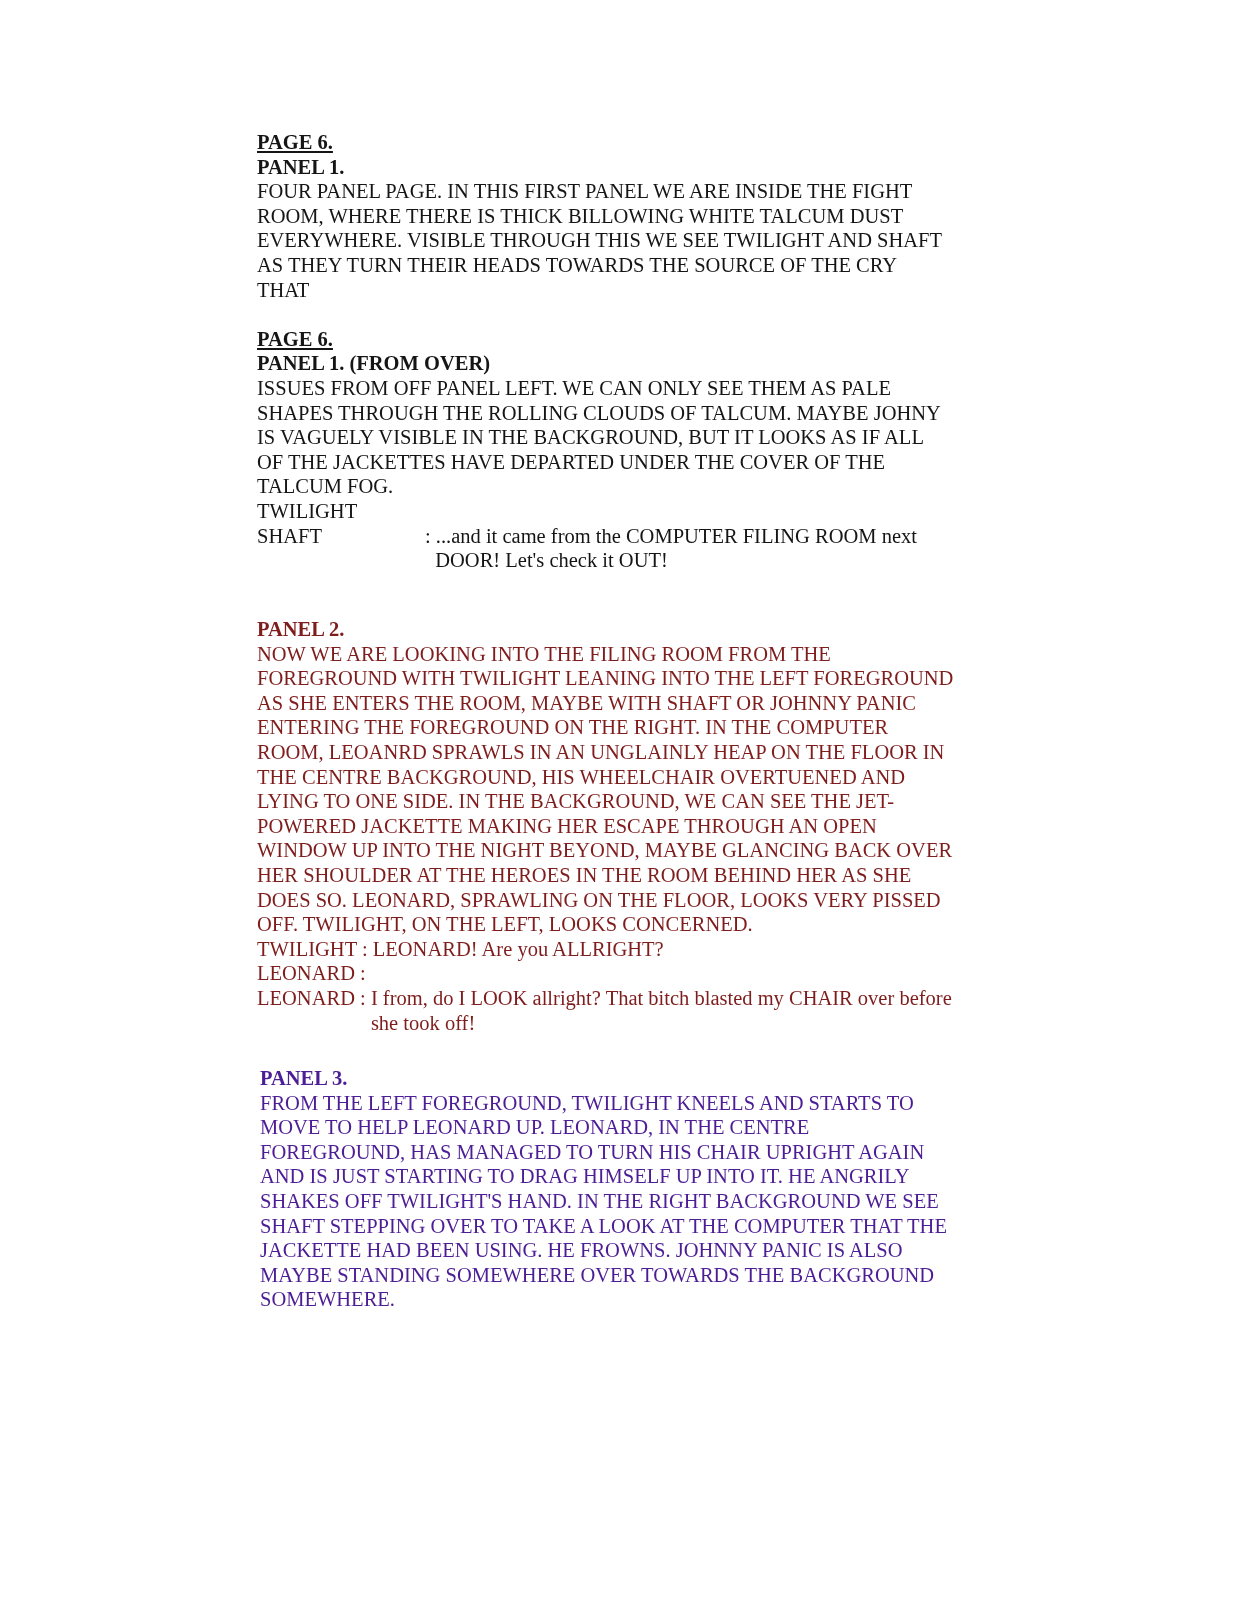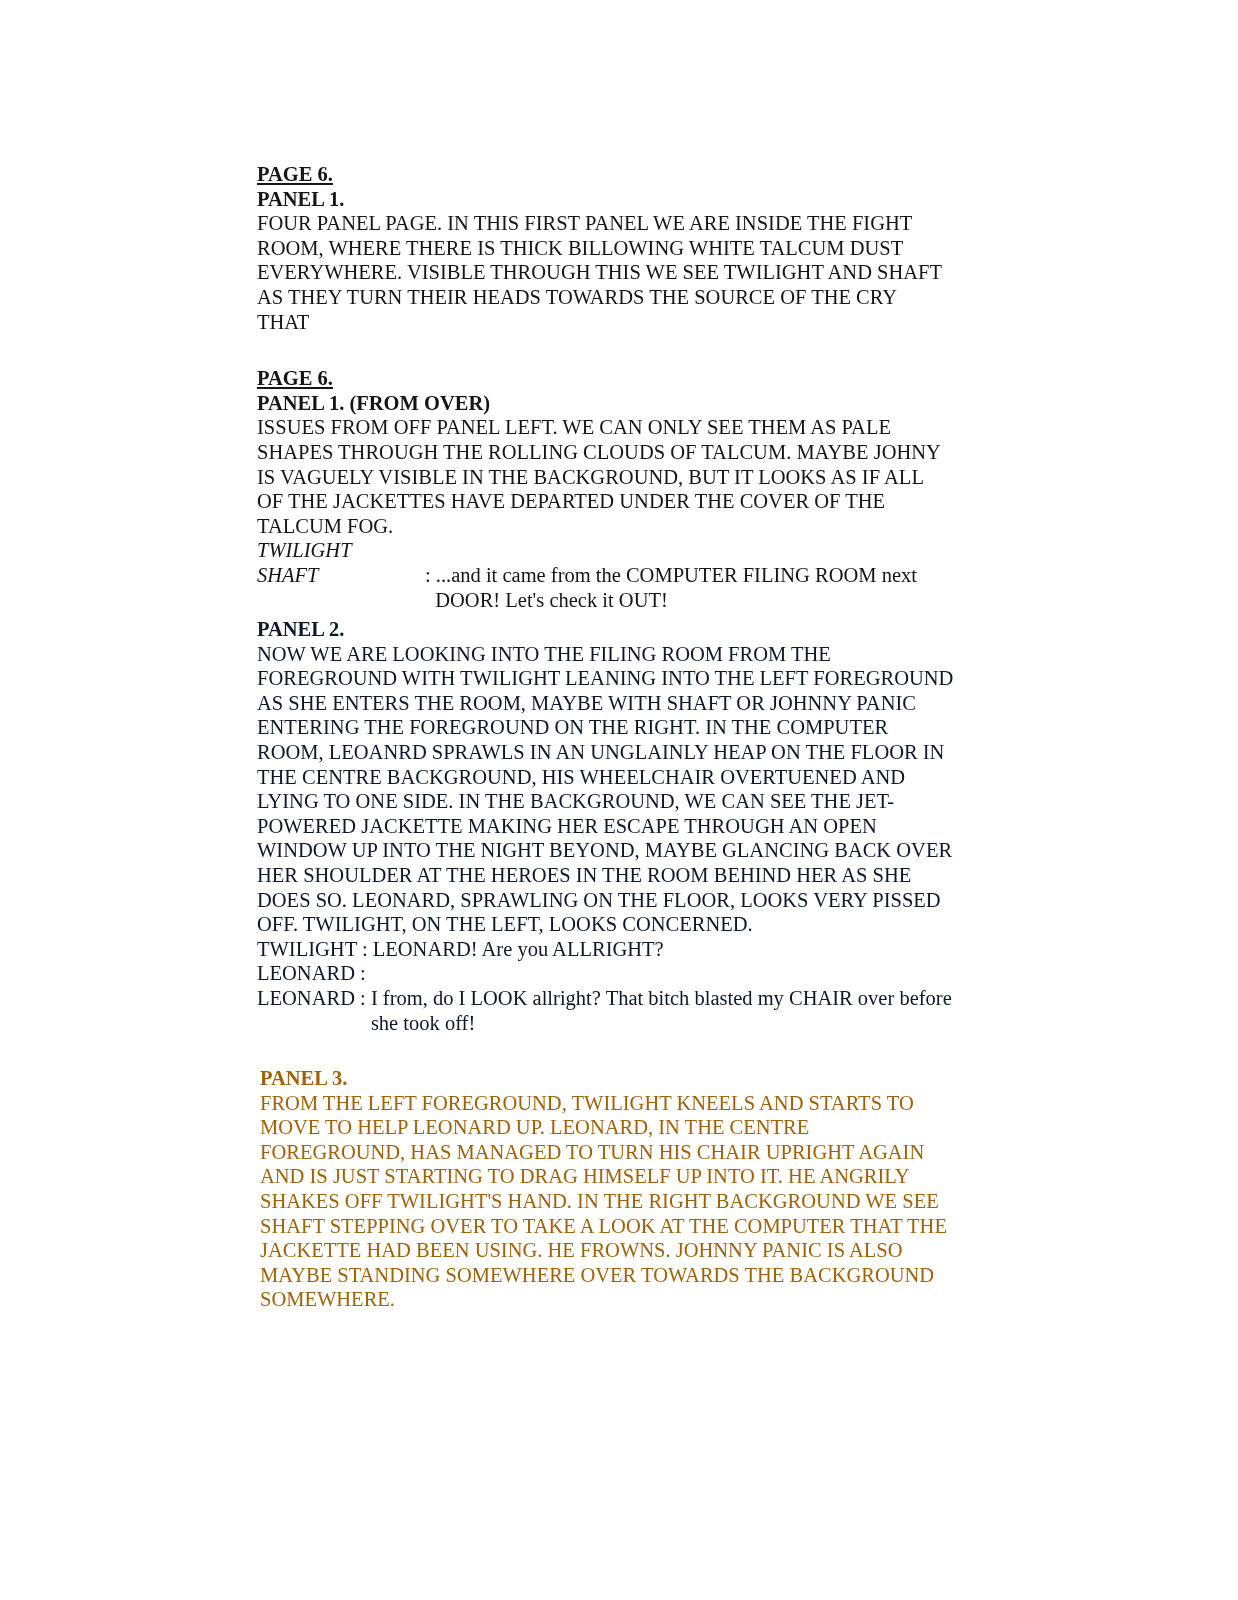--- a/index.html
+++ b/index.html
@@ -4,25 +4,25 @@
 <style>
   html, body { margin: 0; padding: 0; background: #ffffff; }
   body { width: 1238px; height: 1600px; position: relative; overflow: hidden; }
   .page {
     position: absolute; left: 257px; top: 130px; width: 740px;
     font-family: "Liberation Serif", serif; font-size: 20.5px; line-height: 24.6px; color: #151515;
   }
   .heading { font-weight: bold; }
   .underline { text-decoration: underline; }
   .para { white-space: pre-line; }
-  .block { margin-bottom: 24.6px; margin-top: 32px; }
+  .block { margin-bottom: 24.6px; }
   .dlg { display: flex; }
   .dlg .spk { flex: 0 0 auto; white-space: pre; }
   .dlg .txt { flex: 1; }
-  .w1 .spk { width: 168px; font-style: italic; }
+  .w1 .spk { width: 168px; }
   .p2 { position: absolute; left: 257px; top: 617px; width: 740px; }
   .p3 { position: absolute; left: 260px; top: 1066px; width: 740px; }
 </style>
 </head>
 <body>
 
 <div class="page">
   <div class="block">
     <div class="heading underline">PAGE 6.</div>
     <div class="heading">PANEL 1.</div>
@@ -45,21 +45,21 @@
       <span class="spk">TWILIGHT</span>
     </div>
     <div class="dlg w1">
       <span class="spk">SHAFT</span>
       <span class="txt para" style="white-space: pre-wrap;">: ...and it came from the COMPUTER FILING ROOM next
   DOOR! Let's check it OUT!</span>
     </div>
   </div>
 </div>
 
-<div class="p2" style="font-family: 'Liberation Serif', serif; font-size: 20.5px; line-height: 24.6px; color: #0f172a;">
+<div class="p2" style="font-family: 'Liberation Serif', serif; font-size: 20.5px; line-height: 24.6px; color: #7f1d1d;">
   <div class="heading">PANEL 2.</div>
   <div class="para">NOW WE ARE LOOKING INTO THE FILING ROOM FROM THE
 FOREGROUND WITH TWILIGHT LEANING INTO THE LEFT FOREGROUND
 AS SHE ENTERS THE ROOM, MAYBE WITH SHAFT OR JOHNNY PANIC
 ENTERING THE FOREGROUND ON THE RIGHT. IN THE COMPUTER
 ROOM, LEOANRD SPRAWLS IN AN UNGLAINLY HEAP ON THE FLOOR IN
 THE CENTRE BACKGROUND, HIS WHEELCHAIR OVERTUENED AND
 LYING TO ONE SIDE. IN THE BACKGROUND, WE CAN SEE THE JET-
 POWERED JACKETTE MAKING HER ESCAPE THROUGH AN OPEN
 WINDOW UP INTO THE NIGHT BEYOND, MAYBE GLANCING BACK OVER
@@ -73,21 +73,21 @@
   <div class="dlg">
     <span class="spk">LEONARD : </span>
   </div>
   <div class="dlg">
     <span class="spk">LEONARD : </span>
     <span class="txt para">I from, do I LOOK allright? That bitch blasted my CHAIR over before
 she took off!</span>
   </div>
 </div>
 
-<div class="p3" style="font-family: 'Liberation Serif', serif; font-size: 20.5px; line-height: 24.6px; color: #a16207;">
+<div class="p3" style="font-family: 'Liberation Serif', serif; font-size: 20.5px; line-height: 24.6px; color: #4c1d95;">
   <div class="heading">PANEL 3.</div>
   <div class="para">FROM THE LEFT FOREGROUND, TWILIGHT KNEELS AND STARTS TO
 MOVE TO HELP LEONARD UP. LEONARD, IN THE CENTRE
 FOREGROUND, HAS MANAGED TO TURN HIS CHAIR UPRIGHT AGAIN
 AND IS JUST STARTING TO DRAG HIMSELF UP INTO IT. HE ANGRILY
 SHAKES OFF TWILIGHT'S HAND. IN THE RIGHT BACKGROUND WE SEE
 SHAFT STEPPING OVER TO TAKE A LOOK AT THE COMPUTER THAT THE
 JACKETTE HAD BEEN USING. HE FROWNS. JOHNNY PANIC IS ALSO
 MAYBE STANDING SOMEWHERE OVER TOWARDS THE BACKGROUND
 SOMEWHERE.</div>

